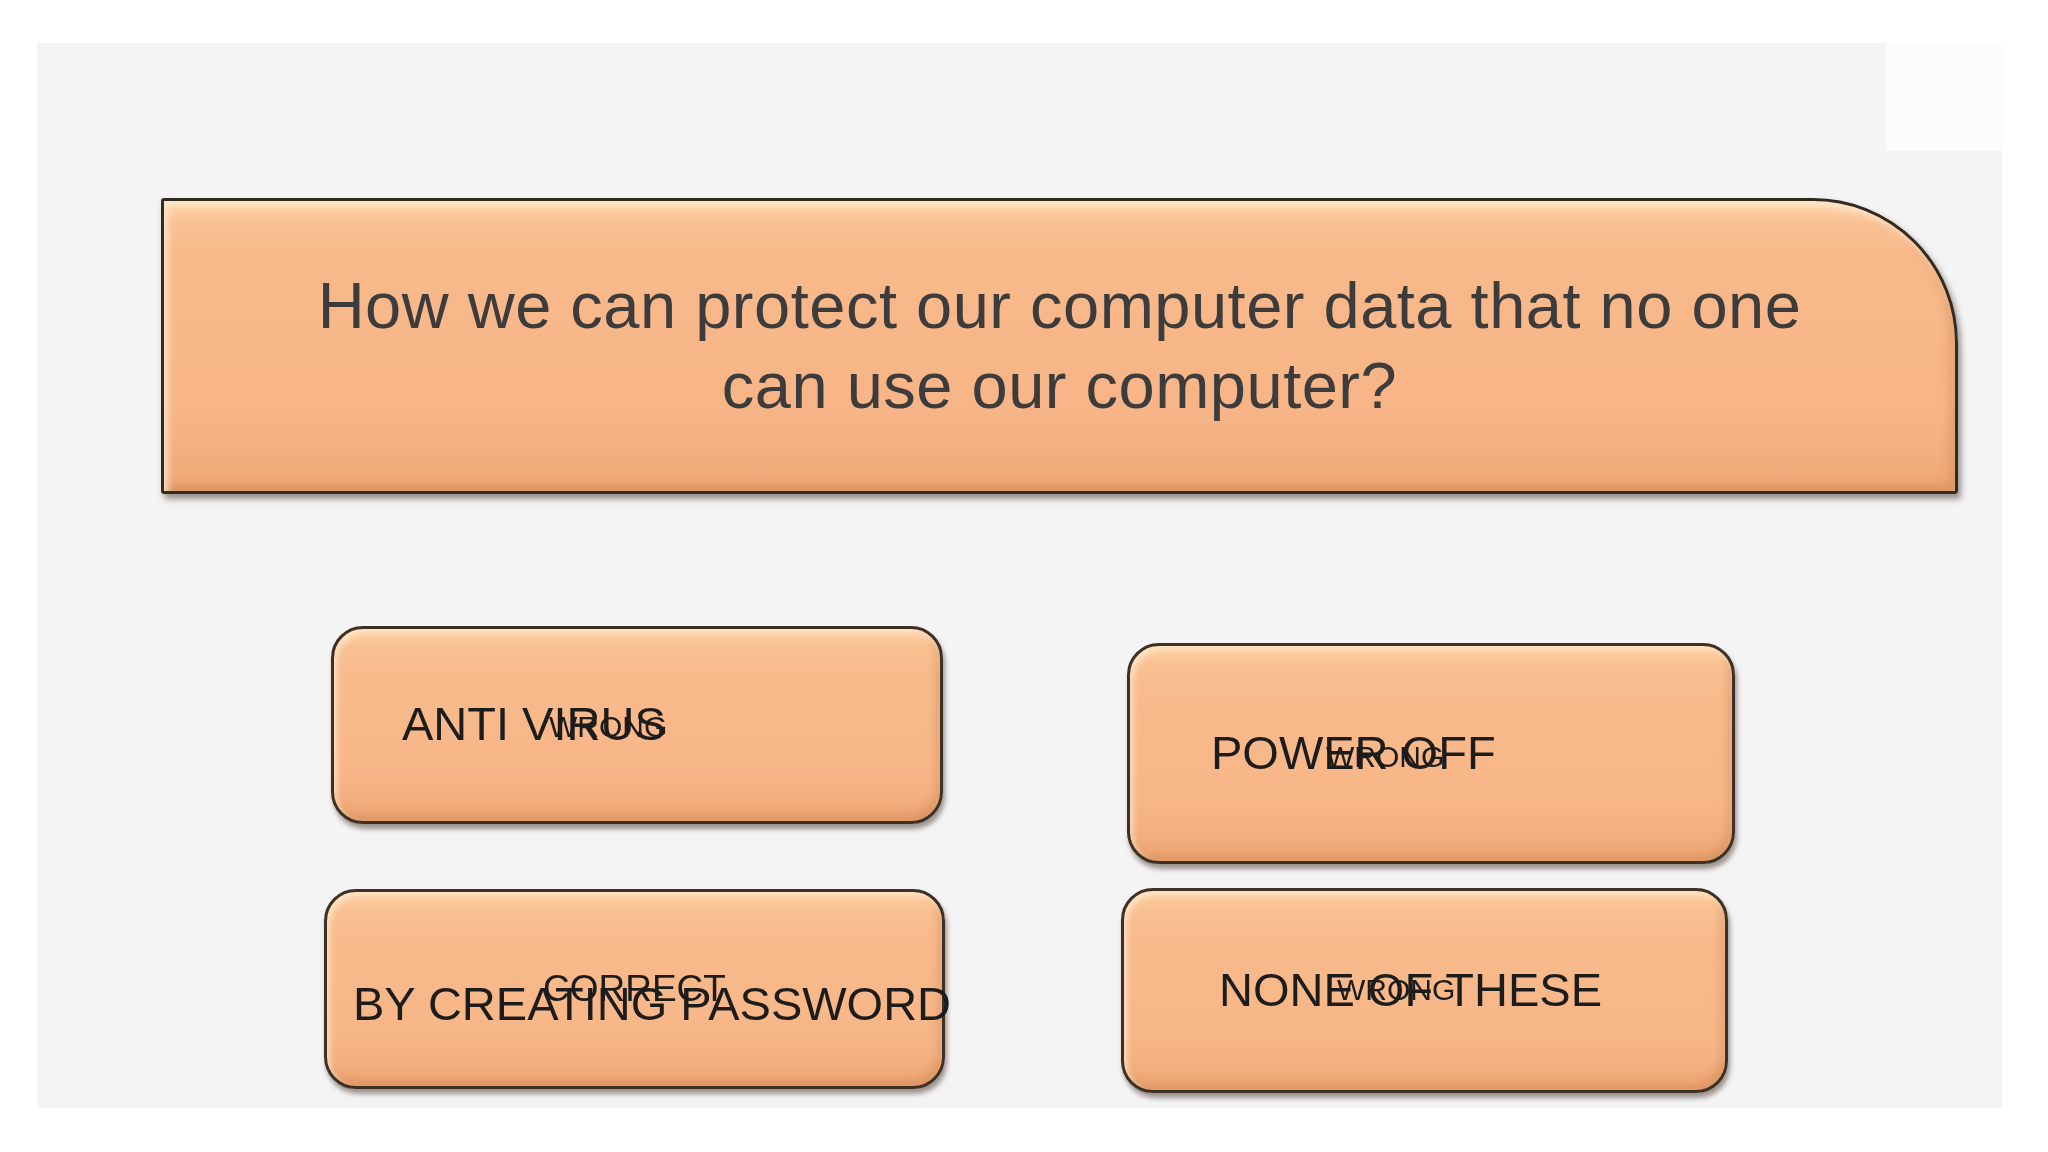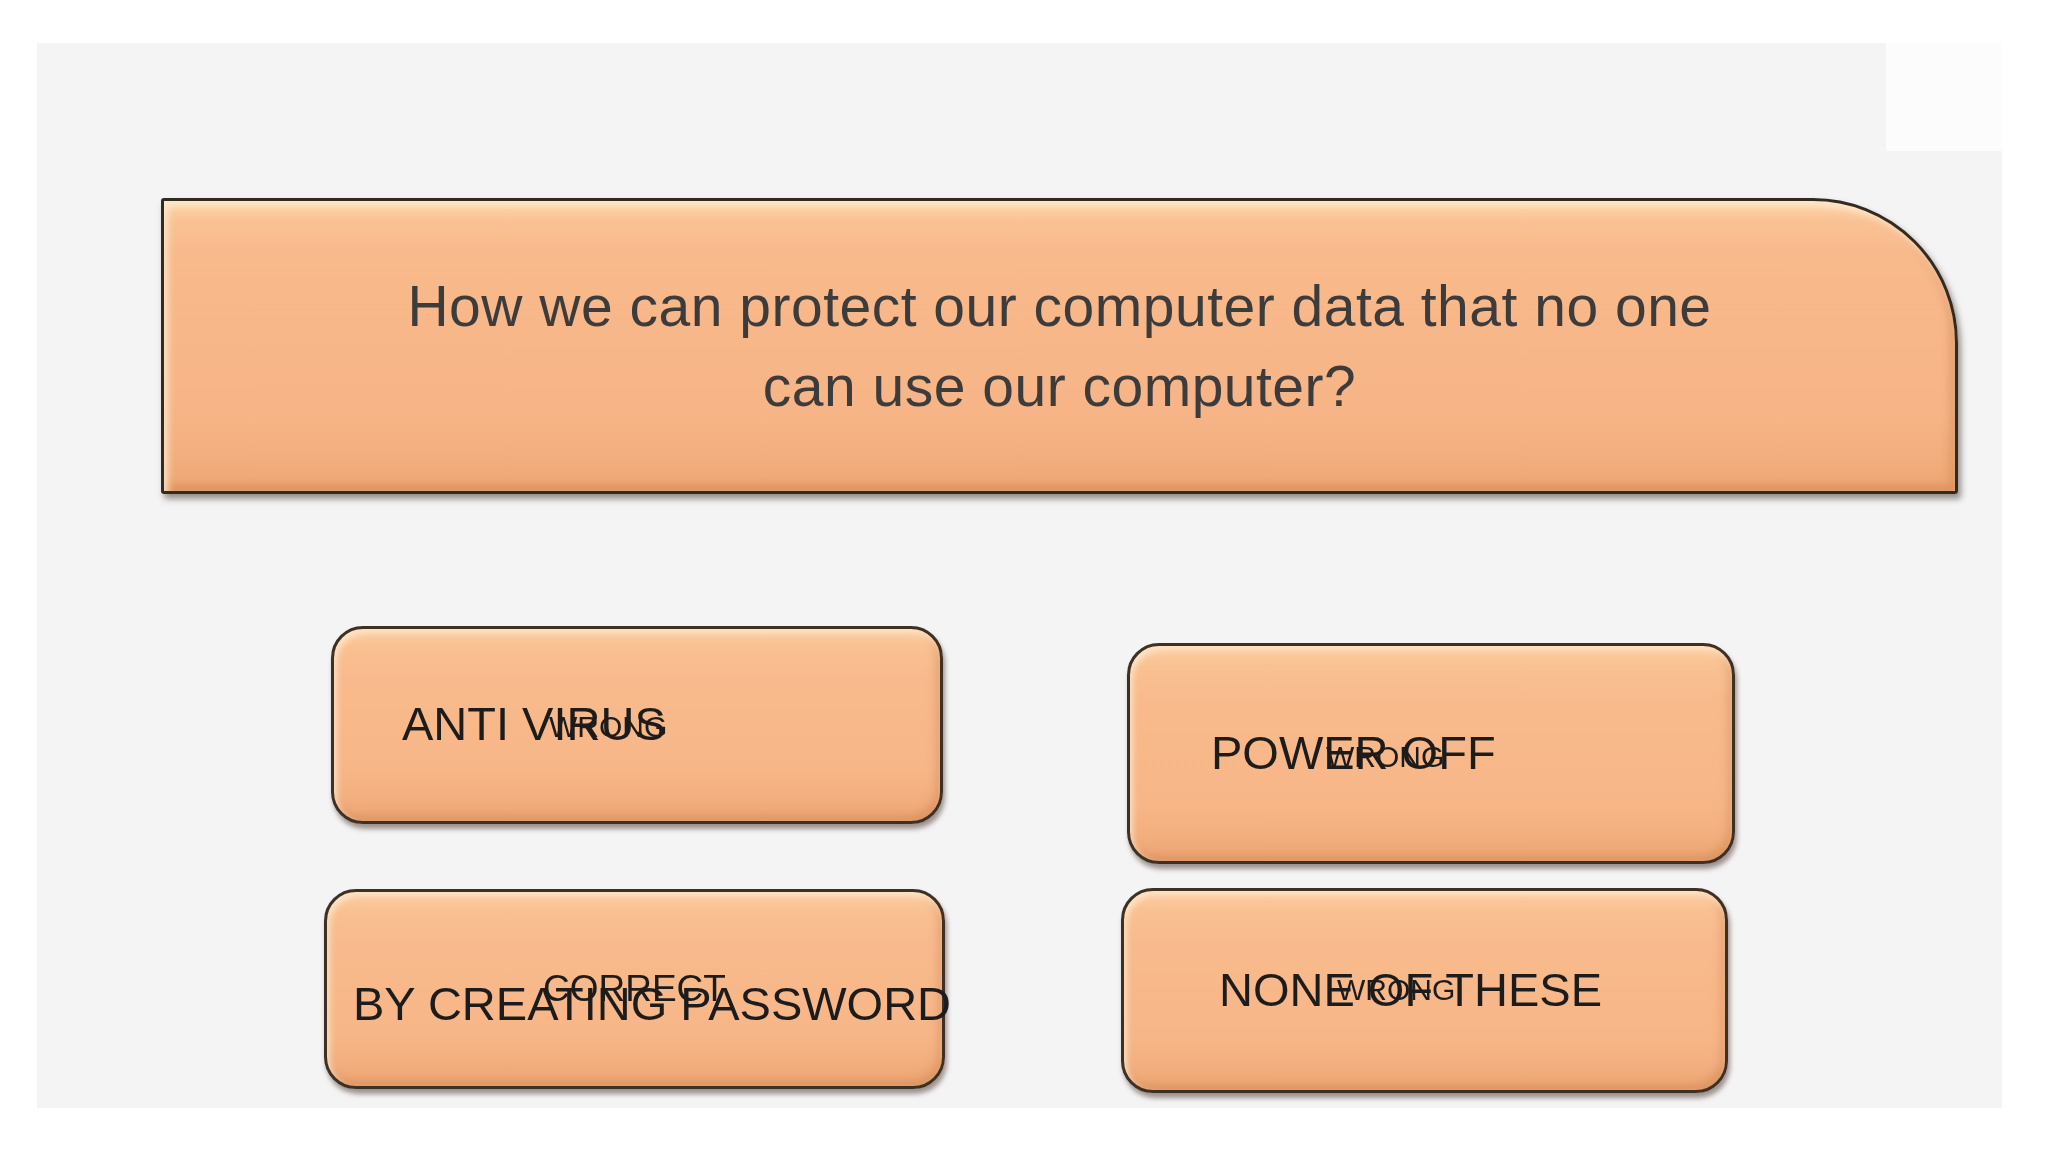--- a/index.html
+++ b/index.html
@@ -52,21 +52,21 @@
       inset 4px 5px 7px rgba(255,236,212,0.85),
       inset -5px -6px 9px rgba(186,118,66,0.38),
       3px 5px 6px rgba(70,60,52,0.55);
     display: flex;
     flex-direction: column;
     align-items: center;
     justify-content: center;
     text-align: center;
   }
   .question-line {
-    font-size: 57px;
+    font-size: 65px;
     line-height: 80px;
     color: var(--question-text, #3c3c3c);
     letter-spacing: 0.5px;
     white-space: nowrap;
   }
   
   .answer {
     position: absolute;
     box-sizing: border-box;
     border: 3px solid var(--button-border, #3e3024);

